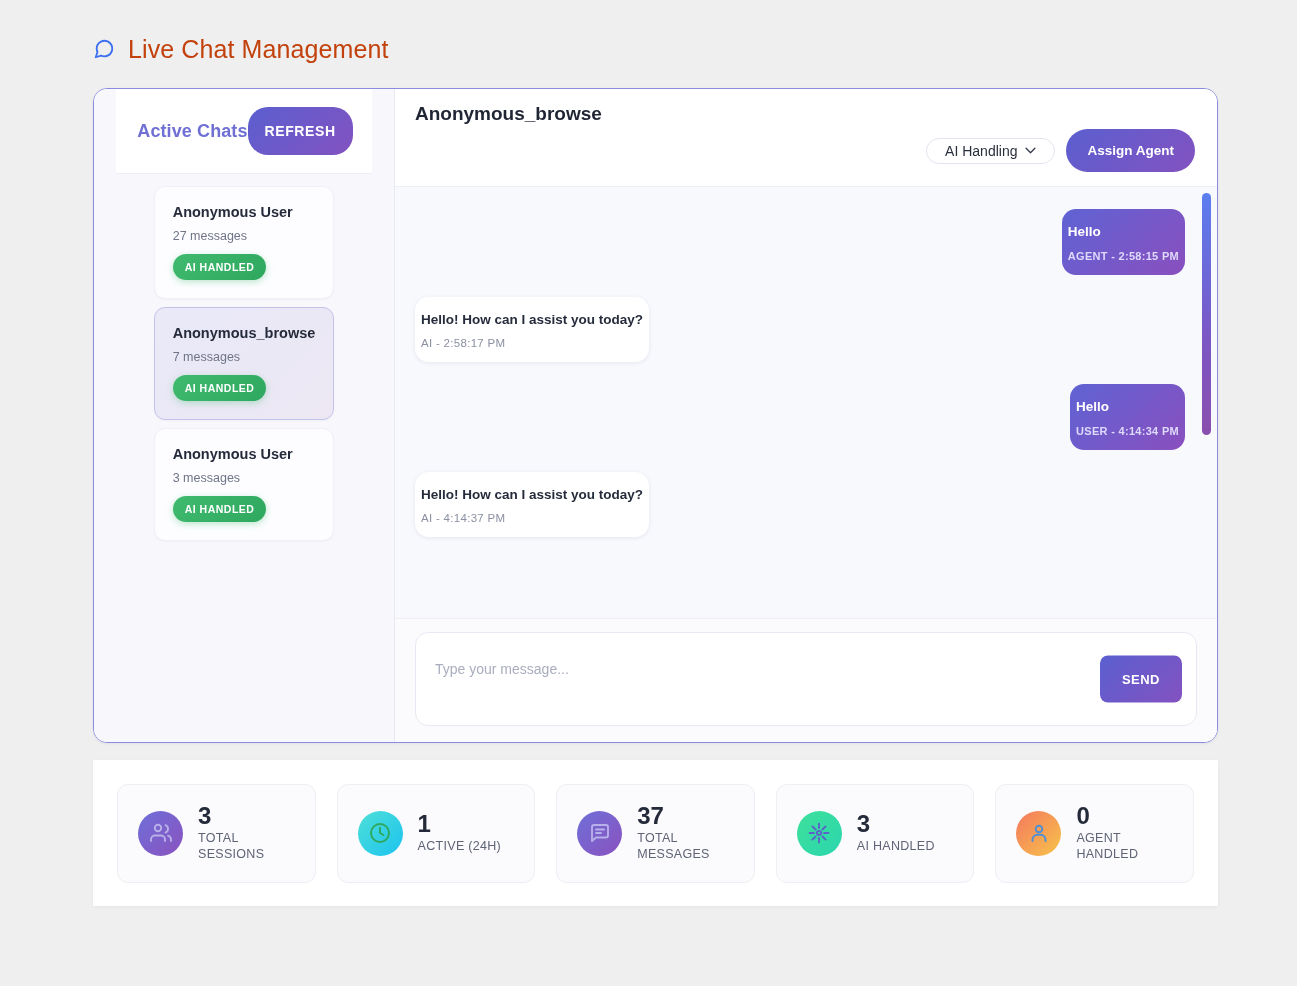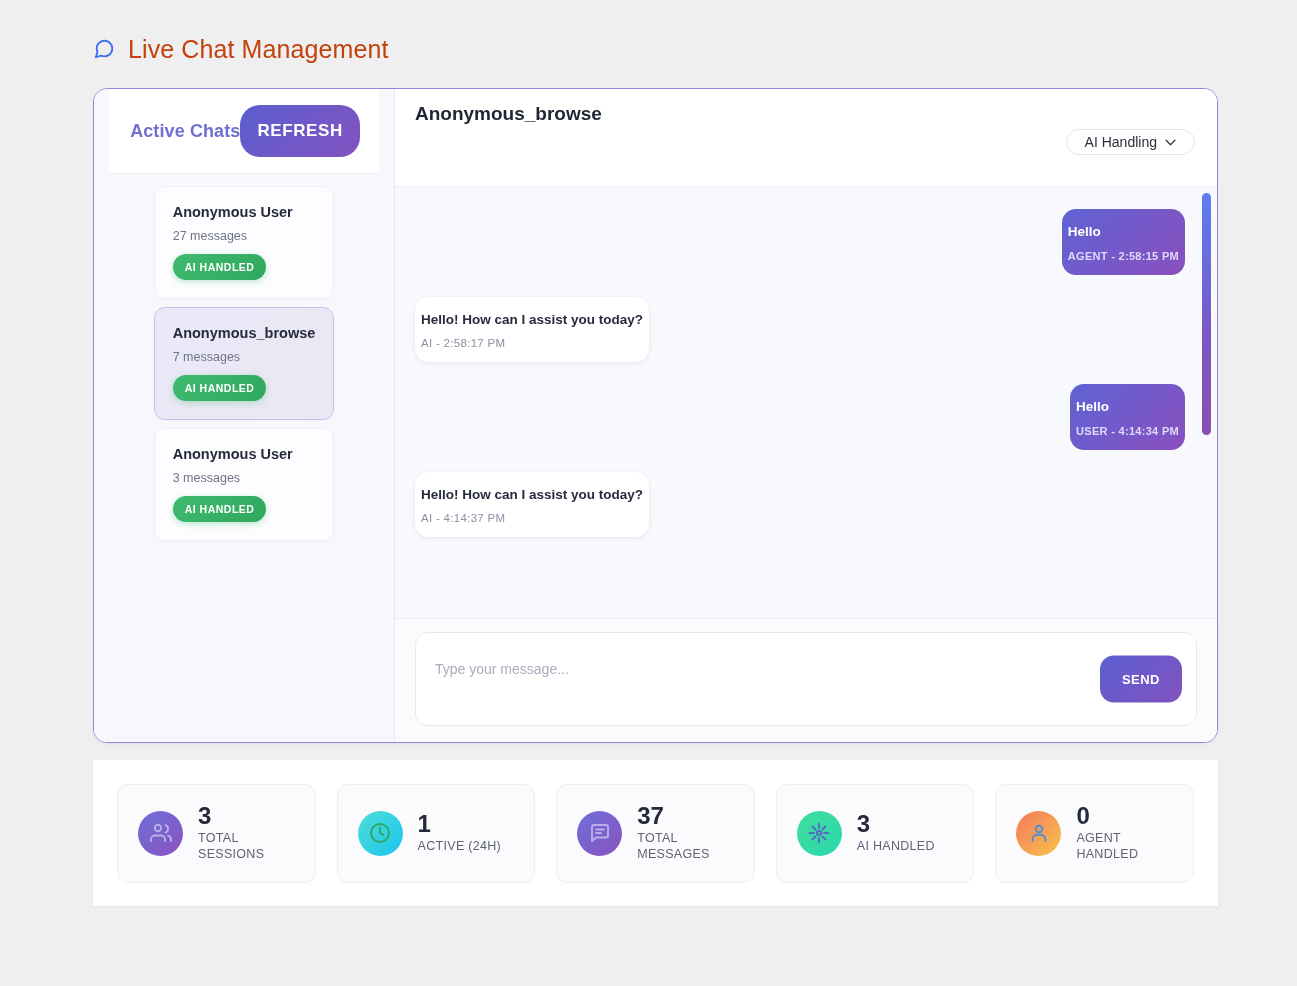--- a/index.html
+++ b/index.html
@@ -47,21 +47,21 @@
     display: flex; align-items: center; justify-content: space-between;
     padding: 0 19px 0 21px;
     border-bottom: 1px solid #eeeef6;
   }
   .sidebar-title {
     font-size: 18px; font-weight: 700; color: #6f6fd4; letter-spacing: .1px;
   }
   .refresh-btn {
     background: linear-gradient(135deg, #5b5fd0 0%, #8352c0 100%);
     color: #fff; border: none;
-    font-size: 17px; font-weight: 700; letter-spacing: .6px;
+    font-size: 14px; font-weight: 700; letter-spacing: .6px;
     padding: 16px 17px; border-radius: 20px; cursor: pointer;
     font-family: "Liberation Sans", sans-serif;
   }
   .chat-list { flex: 1; padding: 12px 13px; overflow-y: auto; }
   .chat-item {
     background: #fdfdff;
     border: 1px solid #f0f0f6;
     border-radius: 11px;
     padding: 17px 18px 18px;
     margin-bottom: 8px;
@@ -171,21 +171,21 @@
     border: none; outline: none; background: transparent;
     padding: 28px 120px 28px 19px;
     font-size: 14px; color: #2a2f3d;
     font-family: "Liberation Sans", sans-serif;
     resize: none;
   }
   .composer-input::placeholder { color: #a9adbd; }
   .send-btn {
     position: absolute; right: 14px; top: 50%; transform: translateY(-50%);
     background: linear-gradient(135deg, #5b5fd0 0%, #8352c0 100%);
-    color: #fff; border: none; border-radius: 14px;
+    color: #fff; border: none; border-radius: 8px;
     padding: 16px 22px; font-size: 13px; font-weight: 700; letter-spacing: .5px;
     cursor: pointer; font-family: "Liberation Sans", sans-serif;
   }
 
   
   .stats-panel {
     position: absolute; left: 93px; top: 760px;
     width: 1125px; height: 146px;
     background: #ffffff;
     display: flex; align-items: center; gap: 21px;
@@ -261,20 +261,21 @@
       <div class="conv-title">Anonymous_browse</div>
       <div class="conv-actions">
         <div class="handling-select">
           <span>AI Handling</span>
           <span>
             <svg class="chev" viewBox="0 0 12 8" fill="none" stroke="#3a4050" stroke-width="1.6" stroke-linecap="round" stroke-linejoin="round">
                 <path d="M1 1.5 6 6.5 11 1.5"></path>
               </svg>
           </span>
         </div>
+        <button class="assign-btn">Assign Agent</button>
       </div>
     </div>
 
     <div class="messages">
 
       <div class="msg-row right">
         <div class="bubble user">
           <div class="text">Hello</div>
           <div class="meta">AGENT - 2:58:15 PM</div>
         </div>

